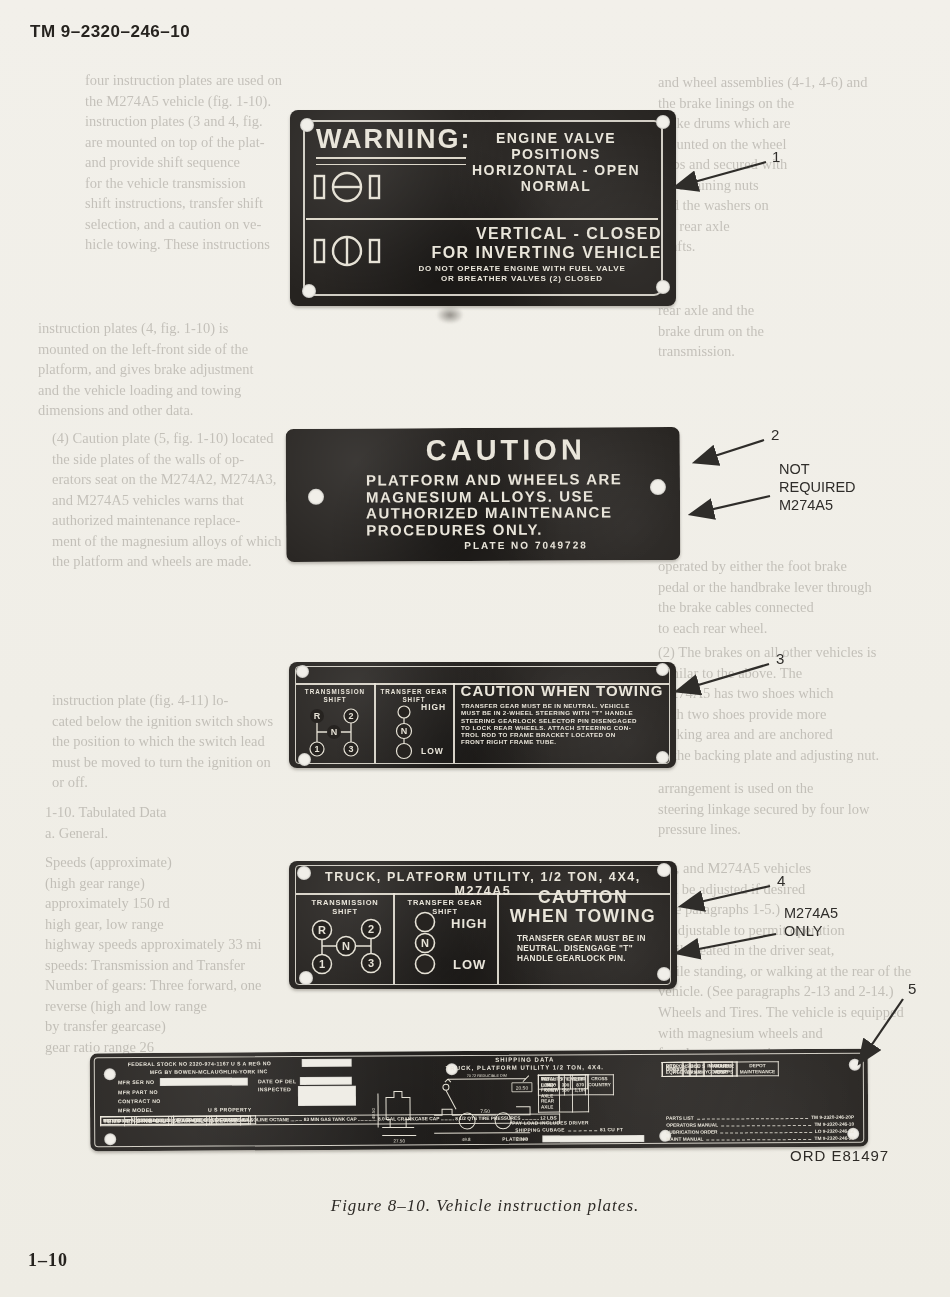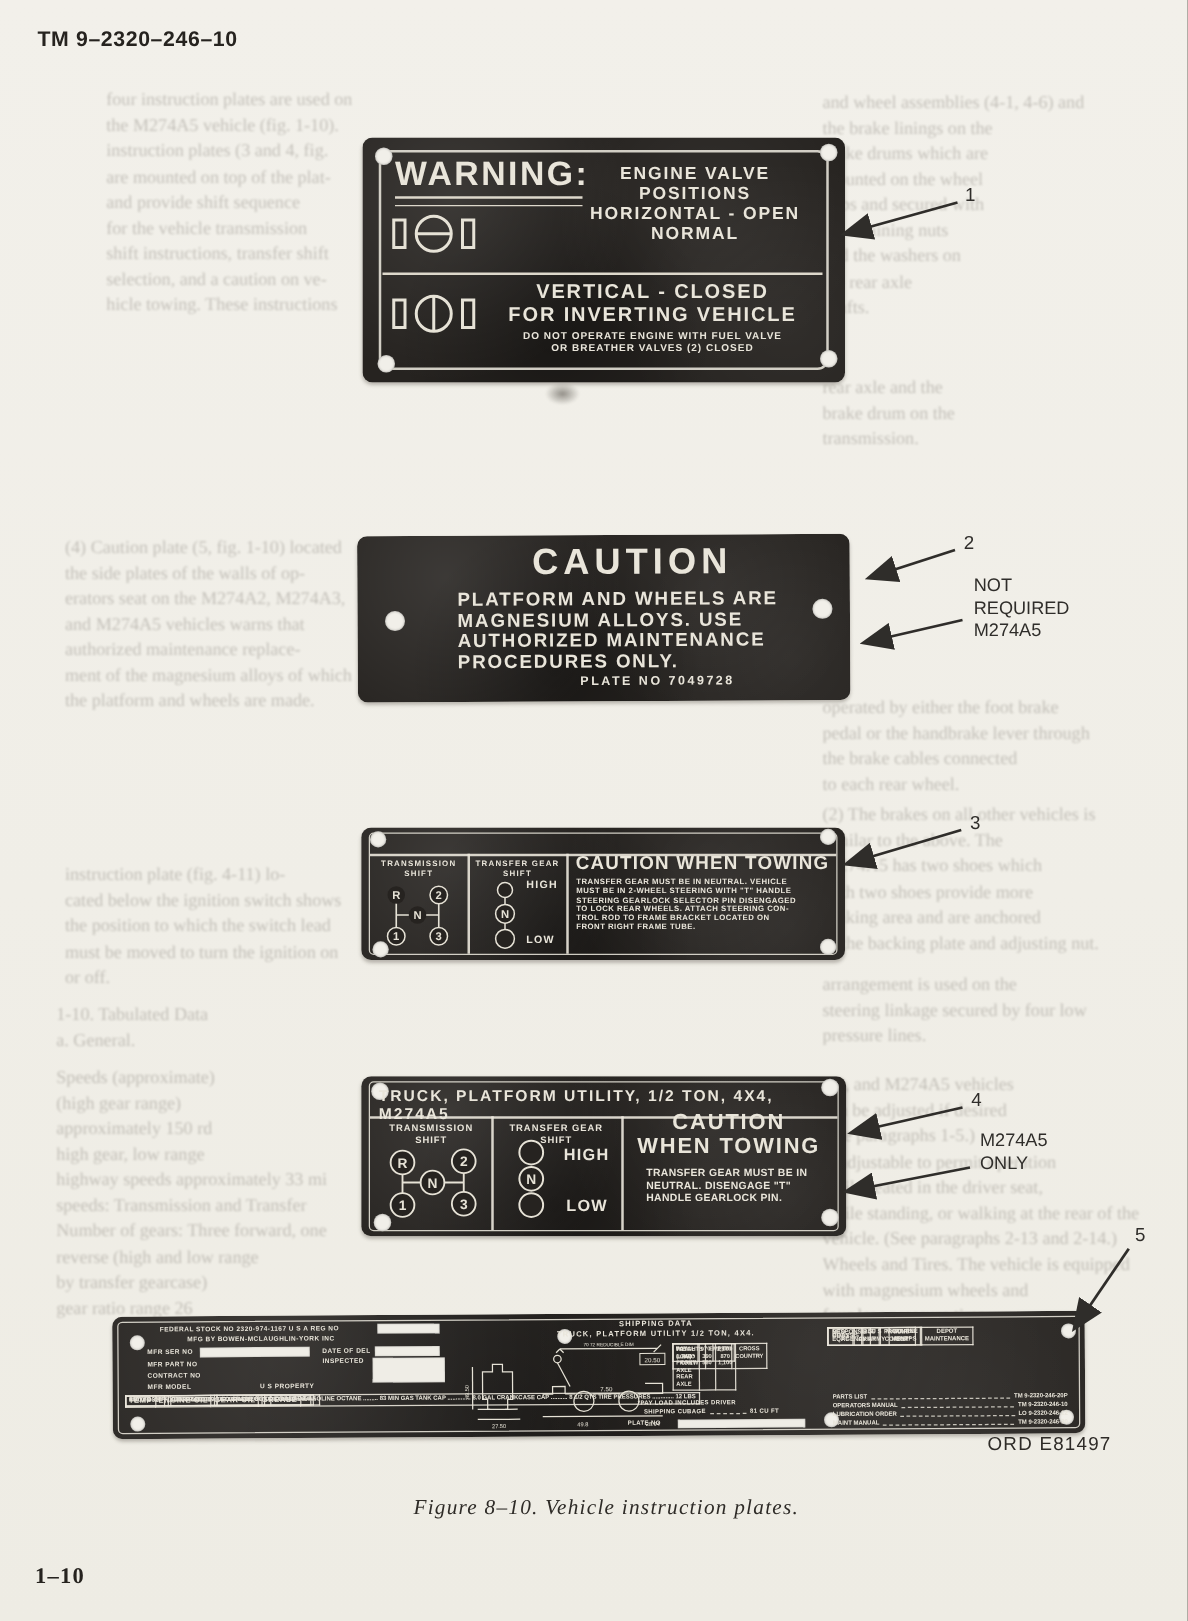--- a/index.html
+++ b/index.html
@@ -24,34 +24,34 @@
   .pre{white-space:pre-line;}
   .ctr{text-align:center;}
   .vline{width:1.5px;background:rgba(235,231,220,.9);}
   .hline{height:1.5px;background:rgba(235,231,220,.9);}
   .blank{background:#efede6;box-shadow:inset 0 0 1px rgba(0,0,0,.5);}
   
   .w-title{left:26px;top:14px;font-size:27px;font-weight:bold;letter-spacing:2px;}
   .w-under{left:26px;top:47px;width:150px;height:5px;border-top:2px solid #ddd8cb;border-bottom:1.5px solid #ddd8cb;}
   .w-right{left:168px;top:20px;width:196px;font-size:14px;font-weight:bold;letter-spacing:1.5px;line-height:16px;text-align:center;}
   .w-div{left:16px;top:108px;width:352px;height:2px;background:#ddd8cb;}
-  .w-bottom{left:92px;top:114px;width:280px;font-size:16px;font-weight:bold;letter-spacing:1.5px;line-height:19px;text-align:center;}
+  .w-bottom{left:92px;top:114px;width:280px;font-size:16px;font-weight:bold;letter-spacing:1.5px;line-height:19px;text-align:right;}
   .w-fine{left:92px;top:154px;width:280px;font-size:8px;font-weight:bold;letter-spacing:.8px;line-height:9.5px;text-align:center;}
   
   .c-title{left:120px;top:6px;width:200px;font-size:29px;font-weight:bold;letter-spacing:4px;text-align:center;}
   .c-body{left:80px;top:44px;font-size:15px;font-weight:bold;letter-spacing:1.5px;line-height:16.5px;}
   .c-pno{left:178px;top:112px;font-size:10px;font-weight:bold;letter-spacing:2px;}
   
   .p3-title{left:20px;top:6px;right:20px;font-size:9.5px;font-weight:bold;letter-spacing:3px;text-align:center;}
   .p3-label{font-size:6.3px;font-weight:bold;letter-spacing:1px;line-height:7.5px;text-align:center;}
   .p3-caut-title{left:168px;top:20px;width:210px;font-size:15px;font-weight:bold;letter-spacing:1px;text-align:center;}
   .p3-caut-body{left:172px;top:40px;width:204px;font-size:6.2px;font-weight:bold;letter-spacing:.4px;line-height:7.3px;}
   .hl3{font-size:8.5px;font-weight:bold;letter-spacing:1px;}
   
-  .p4-title{left:14px;top:9px;right:14px;font-size:12.5px;font-weight:bold;letter-spacing:1.6px;text-align:left;}
+  .p4-title{left:14px;top:9px;right:14px;font-size:12.5px;font-weight:bold;letter-spacing:1.6px;text-align:center;}
   .p4-label{font-size:7.5px;font-weight:bold;letter-spacing:.8px;line-height:9px;text-align:center;}
   .p4-caut-title{left:208px;top:27px;width:172px;font-size:17.5px;font-weight:bold;letter-spacing:1.5px;line-height:19px;text-align:center;}
   .p4-caut-body{left:228px;top:72px;width:150px;font-size:8.3px;font-weight:bold;letter-spacing:.3px;line-height:10px;}
   .hl4{font-size:13px;font-weight:bold;letter-spacing:1px;}
   
   .dp-txt{font-size:5.2px;font-weight:bold;letter-spacing:.4px;white-space:nowrap;}
   table.lube{left:10px;top:63px;border-collapse:collapse;font-weight:bold;}
   table.lube th,table.lube td{position:static;border:1px solid rgba(235,231,220,.9);padding:1px 2px;white-space:nowrap;}
   table.lube th{font-size:6px;letter-spacing:.5px;text-align:center;}
   table.lube td{font-size:4.8px;}
@@ -85,20 +85,25 @@
 
   <div class="ghost" style="left:38px;top:70px;width:252px;margin-left:47px;">four instruction plates are used on
 the M274A5 vehicle (fig. 1-10).
 instruction plates (3 and 4, fig.
 are mounted on top of the plat-
 and provide shift sequence
 for the vehicle transmission
 shift instructions, transfer shift
 selection, and a caution on ve-
 hicle towing. These instructions</div>
+  <div class="ghost" style="left:38px;top:318px;width:252px;">instruction plates (4, fig. 1-10) is
+mounted on the left-front side of the
+platform, and gives brake adjustment
+and the vehicle loading and towing
+dimensions and other data.</div>
   <div class="ghost" style="left:52px;top:428px;width:236px;">(4) Caution plate (5, fig. 1-10) located
 the side plates of the walls of op-
 erators seat on the M274A2, M274A3,
 and M274A5 vehicles warns that
 authorized maintenance replace-
 ment of the magnesium alloys of which
 the platform and wheels are made.</div>
   <div class="ghost" style="left:52px;top:690px;width:236px;">instruction plate (fig. 4-11) lo-
 cated below the ignition switch shows
 the position to which the switch lead

